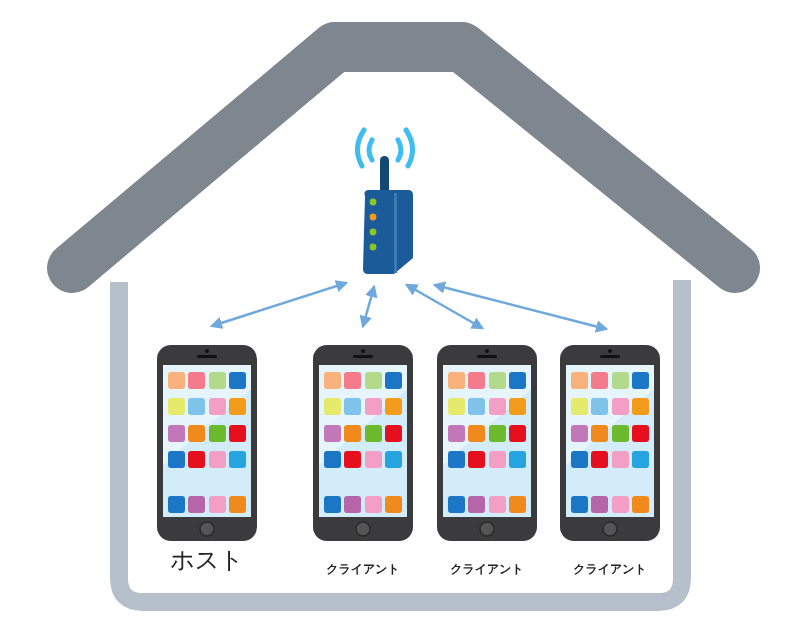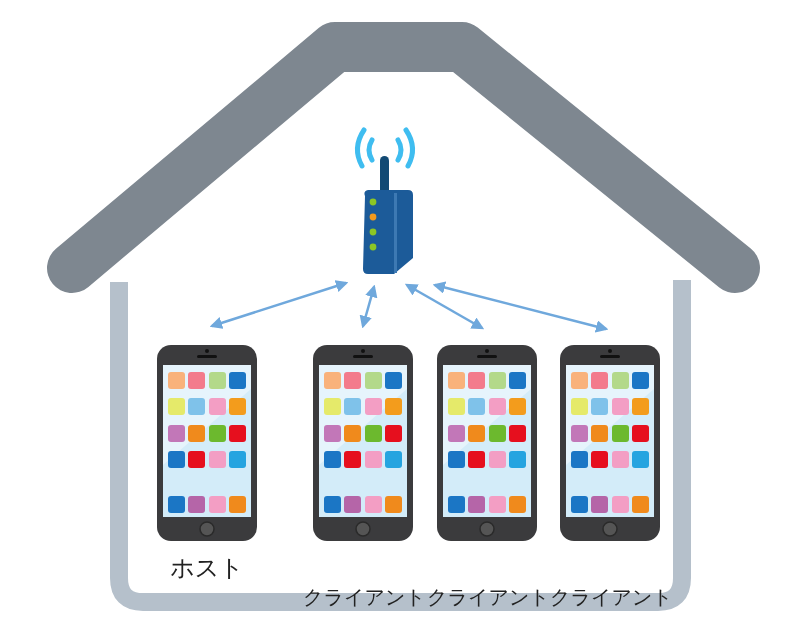--- a/index.html
+++ b/index.html
@@ -1,20 +1,20 @@
 <!DOCTYPE html>
 <html><head>
 <meta charset="utf-8">
 <style>
   html, body { margin: 0; padding: 0; background: #ffffff; }
   body { width: 800px; height: 637px; position: relative; overflow: hidden; font-family: "DejaVu Sans", sans-serif; }
   svg.scene { position: absolute; left: 0; top: 0; }
-  .label { position: absolute; color: #222; text-align: center; white-space: nowrap; margin-top: 8px; }
+  .label { position: absolute; color: #222; text-align: center; white-space: nowrap; }
   .label.host { font-size: 24px; top: 544px; }
-  .label.client { font-size: 20px; top: 576px; }
+  .label.client { font-size: 12px; top: 561px; font-weight: bold; }
 </style>
 </head>
 <body>
 
 <svg class="scene" width="800" height="637" viewBox="0 0 800 637" xmlns="http://www.w3.org/2000/svg">
   <defs>
     <g id="phone">
       <rect x="0" y="0" width="100" height="196" rx="14" fill="#3b3b3d"></rect>
       <circle cx="50" cy="6" r="2" fill="#111"></circle>
       <rect x="40" y="10" width="20" height="3" rx="1.5" fill="#111"></rect>

